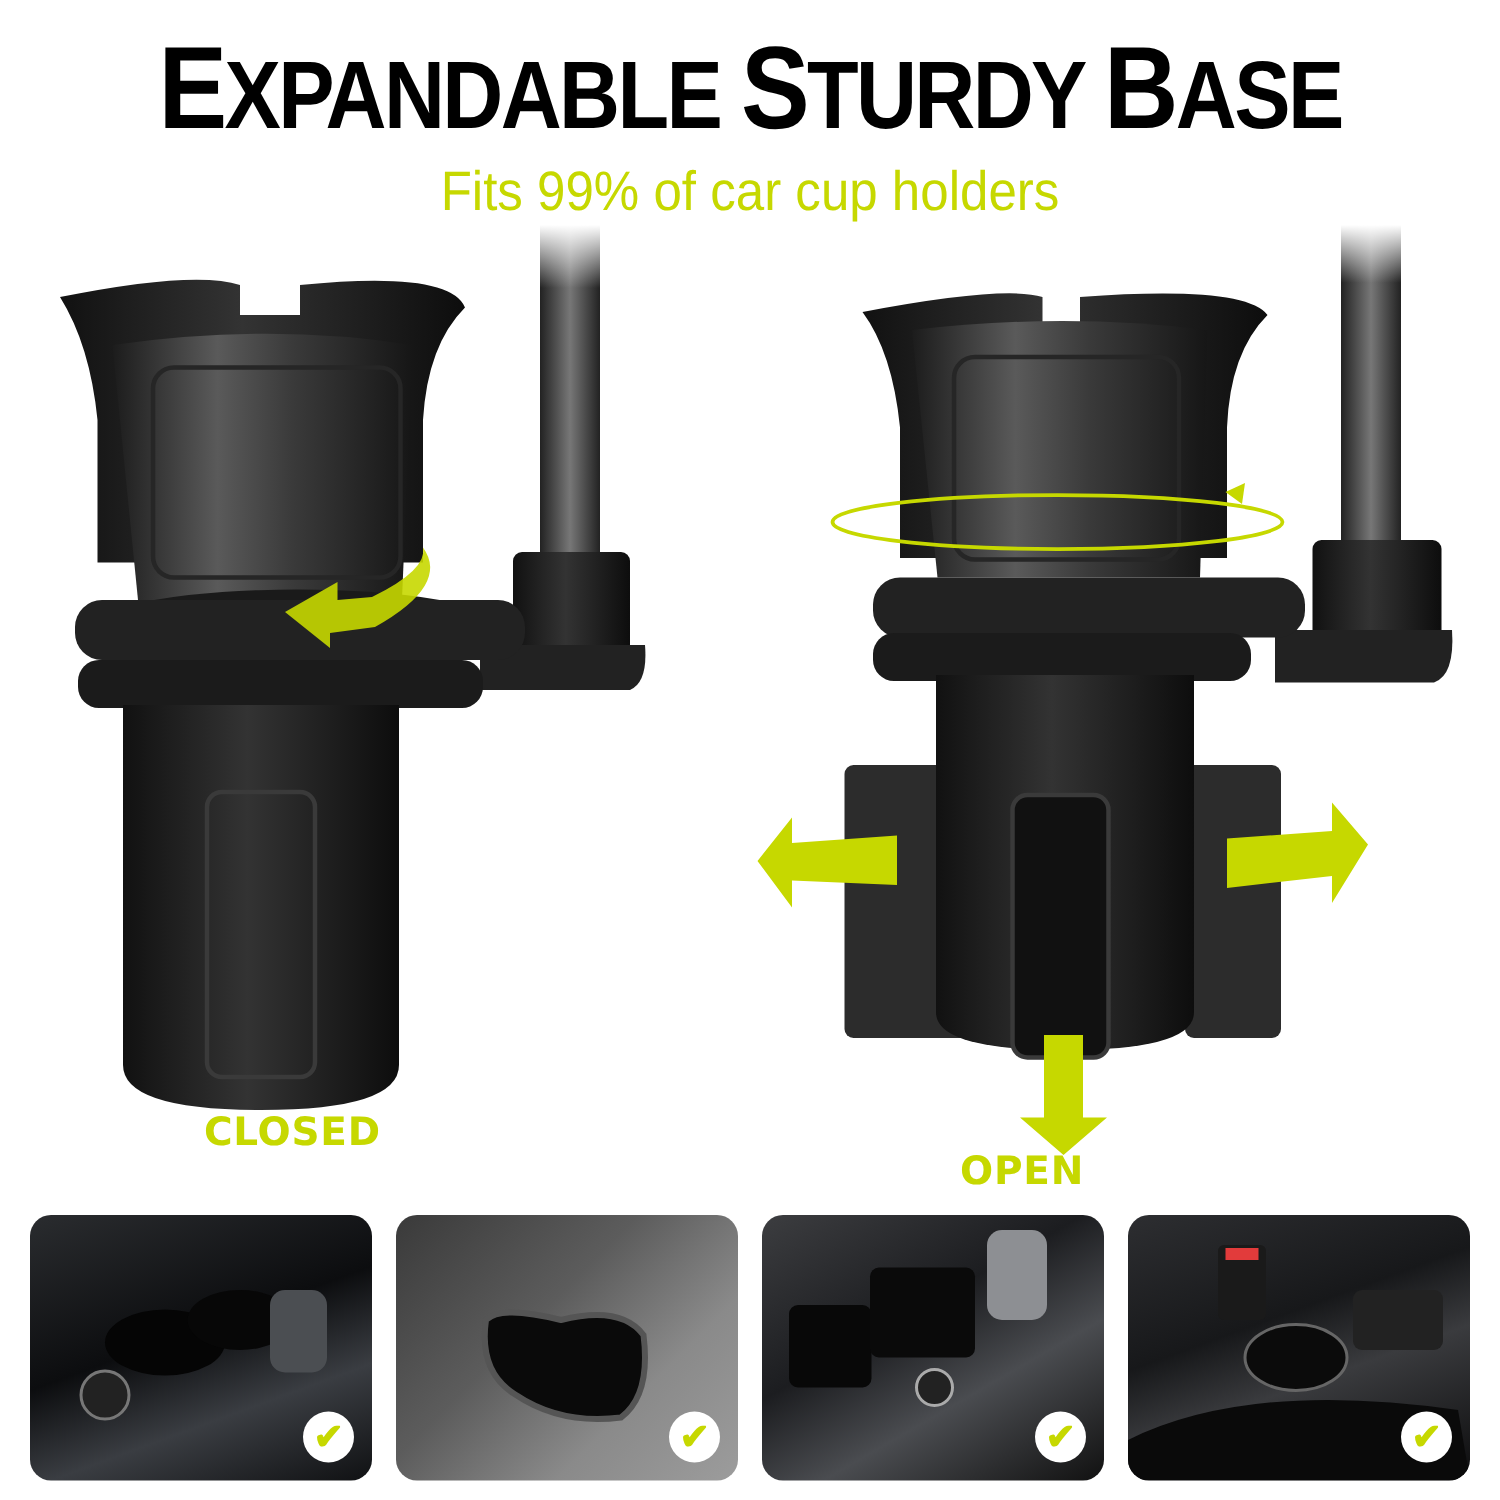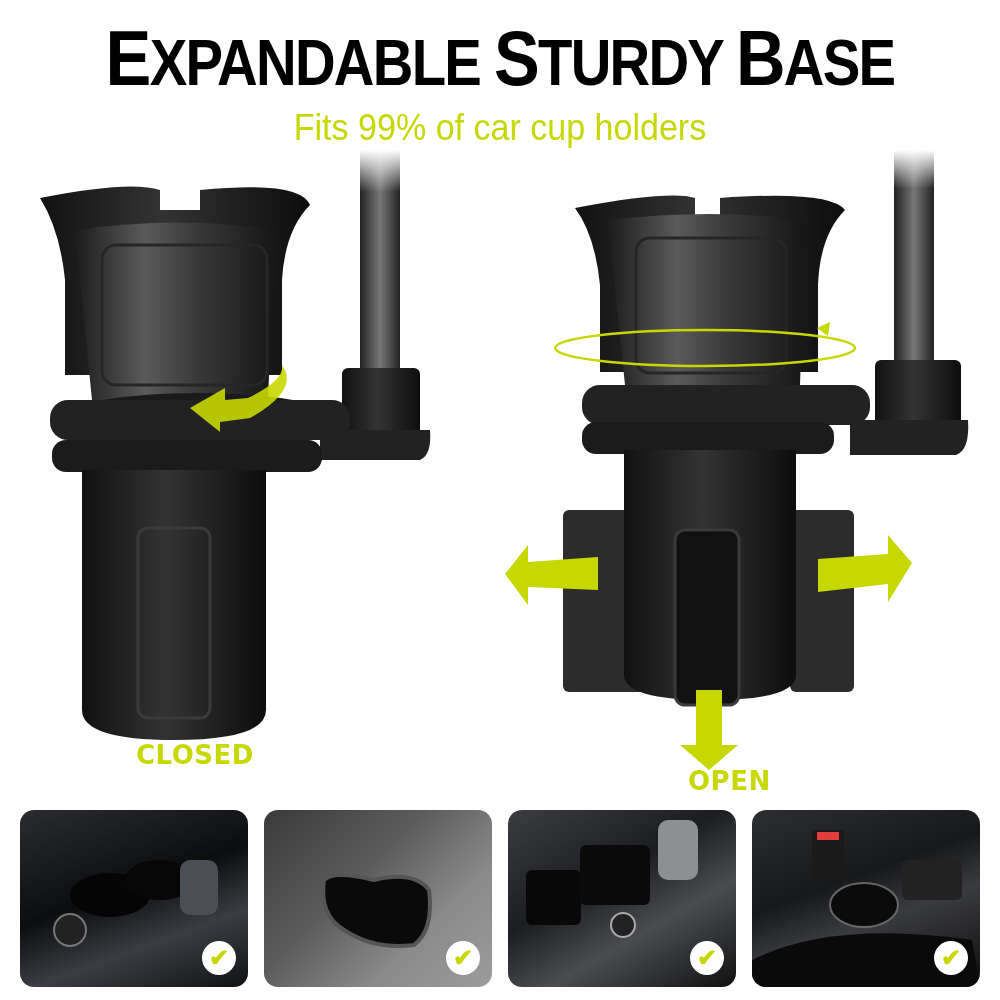--- a/index.html
+++ b/index.html
@@ -114,21 +114,21 @@
   <g fill="#c6d800">
     <polygon points="15,424 38,395 38,412 108,407 108,440 38,437 38,455"></polygon>
   </g>
   <g fill="#c6d800">
     <polygon points="422,413 398,385 398,404 328,409 328,442 398,434 398,452"></polygon>
   </g>
   <g fill="#c6d800">
     <polygon points="206,540 232,540 232,595 248,595 219,620 190,595 206,595"></polygon>
   </g>
 </svg>
-<div class="label" style="left:688px;top:766px">OPEN</div>
+<div class="label" style="left:640px;top:766px">OPEN</div>
 
 <div class="thumbs">
   <div class="thumb" style="left:0;background:linear-gradient(160deg,#2a2c2f 0%,#0c0d0f 45%,#3a3d42 70%,#101113 100%)">
     <svg width="228" height="177" viewBox="0 0 228 177">
         <ellipse cx="90" cy="85" rx="40" ry="22" fill="#050505"></ellipse>
         <ellipse cx="140" cy="70" rx="35" ry="20" fill="#070707"></ellipse>
         <rect x="160" y="50" width="38" height="55" rx="10" fill="#4b4e52"></rect>
         <circle cx="50" cy="120" r="16" fill="#222" stroke="#777" stroke-width="2"></circle>
       </svg>
     <div class="check">

